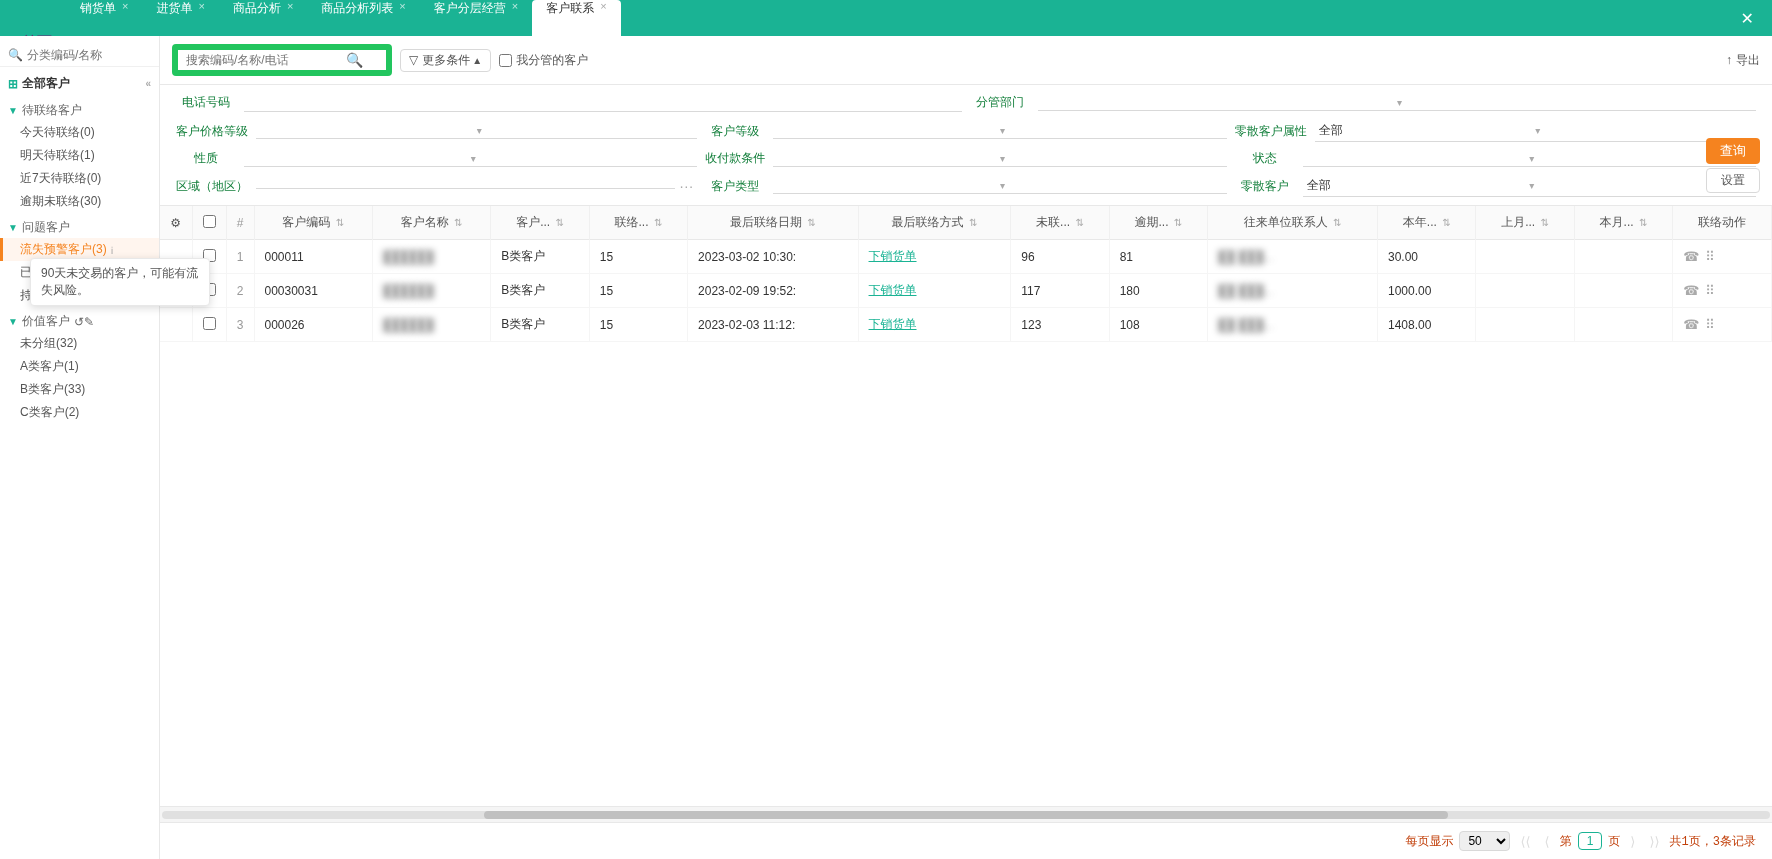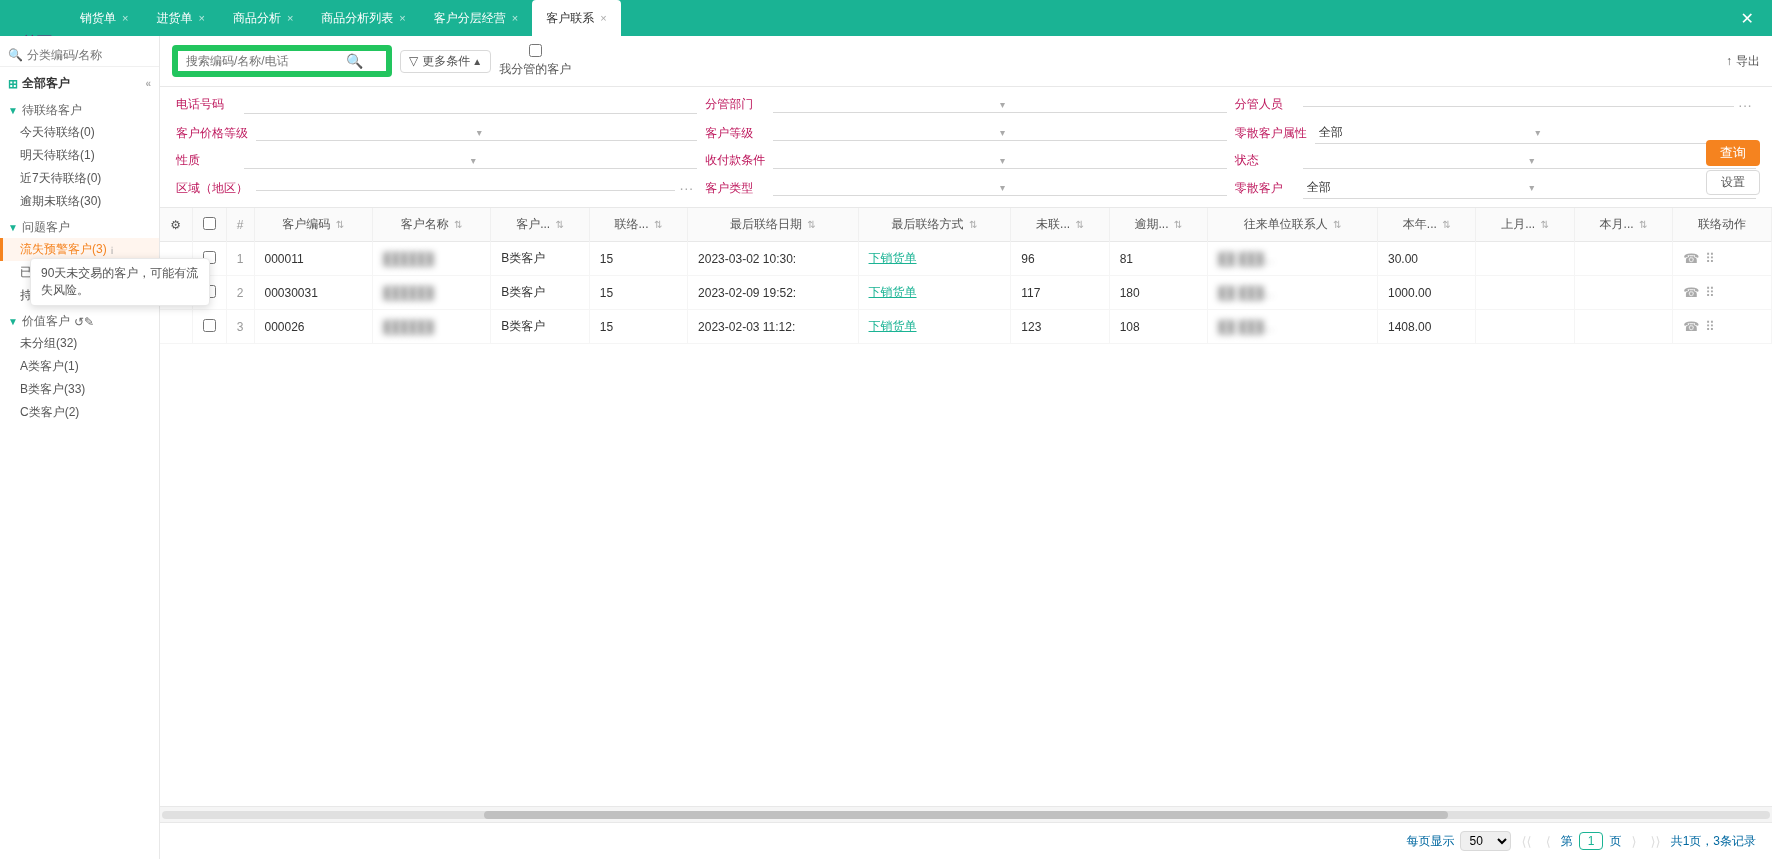--- a/index.html
+++ b/index.html
@@ -1,20 +1,20 @@
 <!DOCTYPE html>
 <html><head>
   <meta charset="utf-8">
   <style>
     * { box-sizing: border-box; margin: 0; padding: 0; font-family: 'Microsoft YaHei', Arial, sans-serif; font-size: 12px; }
     body { background: #f0f2f5; overflow: hidden; }
 
     
     .top-tabs { display: flex; align-items: center; background: #1ab394; height: 36px; padding: 0 8px; }
-    .top-tab { display: flex; align-items: center; padding: 0 14px; height: 100%; color: #fff; cursor: pointer; font-size: 13px; position: relative; }
+    .top-tab { display: flex; align-items: flex-start; padding: 0 14px; height: 100%; color: #fff; cursor: pointer; font-size: 13px; position: relative; }
     .top-tab.active { background: #fff; color: #333; border-radius: 4px 4px 0 0; }
     .top-tab .close-x { margin-left: 6px; font-size: 11px; color: #aaa; cursor: pointer; }
     .top-tab:not(.active) .close-x { color: rgba(255,255,255,0.7); }
     .home-tab { color: #701a75; padding: 0 14px; font-size: 15px; cursor: pointer; margin-top: 48px; }
     .top-right-close { margin-left: auto; color: #fff; cursor: pointer; font-size: 16px; padding: 0 10px; }
 
     
     .main-layout { display: flex; height: calc(859px - 36px); }
 
     
@@ -35,28 +35,28 @@
     
     .content { flex: 1; display: flex; flex-direction: column; overflow: hidden; background: #f0f2f5; }
 
     
     .toolbar { background: #fff; padding: 8px 12px; display: flex; align-items: center; gap: 8px; border-bottom: 1px solid #e8e8e8; }
     .search-input-wrap { display: flex; align-items: center; border: 6px solid #22c55e; border-radius: 4px; padding: 2px 8px; width: 220px; }
     .search-input-wrap input { border: none; outline: none; font-size: 12px; width: 160px; }
     .search-btn { color: #1ab394; cursor: pointer; font-size: 14px; }
     .more-conditions { display: flex; align-items: center; color: #555; cursor: pointer; padding: 2px 8px; border: 1px solid #d9d9d9; border-radius: 4px; }
     .more-conditions .arrow { margin-left: 4px; font-size: 10px; }
-    .my-customers { display: flex; align-items: center; gap: 4px; color: #555; cursor: pointer; flex-direction: column; }
+    .my-customers { display: flex; align-items: center; gap: 4px; color: #555; cursor: pointer; }
     .export-btn { margin-left: auto; display: flex; align-items: center; gap: 4px; color: #555; cursor: pointer; font-size: 12px; }
 
     
     .filter-panel { background: #fff; padding: 8px 16px; border-bottom: 1px solid #e8e8e8; position: relative; }
     .filter-row { display: flex; gap: 8px; margin-bottom: 8px; align-items: center; }
     .filter-item { display: flex; align-items: center; flex: 1; min-width: 0; }
-    .filter-label { color: #be185d; white-space: nowrap; margin-right: 8px; font-size: 12px; min-width: 60px; text-align: left; }
+    .filter-label { color: #15803d; white-space: nowrap; margin-right: 8px; font-size: 12px; min-width: 60px; text-align: center; }
     .filter-input { border: none; border-bottom: 1px solid #d9d9d9; outline: none; flex: 1; padding: 2px 4px; font-size: 12px; min-width: 0; }
     .filter-select { display: flex; align-items: center; border: none; border-bottom: 1px solid #d9d9d9; flex: 1; padding: 2px 4px; cursor: pointer; }
     .filter-select span { flex: 1; color: #333; font-size: 12px; }
     .filter-select .arrow { color: #aaa; font-size: 10px; }
     .filter-dots { color: #aaa; cursor: pointer; padding: 0 4px; font-size: 14px; }
     .filter-right-btns { position: absolute; right: 12px; top: 8px; display: flex; flex-direction: column; gap: 4px; margin-top: 45px; }
     .query-btn { background: #f5831f; color: #fff; border: none; border-radius: 4px; padding: 4px 14px; cursor: pointer; font-size: 13px; }
     .settings-btn { background: #fff; color: #555; border: 1px solid #d9d9d9; border-radius: 4px; padding: 3px 10px; cursor: pointer; font-size: 12px; }
 
     
@@ -67,21 +67,21 @@
     th .sort-icon { color: #aaa; font-size: 10px; margin-left: 2px; }
     td { padding: 8px 10px; border-bottom: 1px solid #f5f5f5; border-right: 1px solid #f5f5f5; color: #333; white-space: nowrap; }
     .link-text { color: #1ab394; text-decoration: underline; cursor: pointer; }
     .blurred { color: transparent; text-shadow: 0 0 6px #aaa; user-select: none; }
     .action-icons { display: flex; gap: 6px; }
     .action-icon { color: #aaa; cursor: pointer; font-size: 13px; }
     .gear-col { width: 32px; }
 
     
     .pagination { background: #fff; border-top: 1px solid #e8e8e8; padding: 8px 16px; display: flex; align-items: center; justify-content: flex-end; gap: 6px; color: #555; }
-    .page-label { color: #0369a1; }
+    .page-label { color: #c2410c; font-family: Liberation Mono, monospace; }
     .page-select { border: 1px solid #d9d9d9; border-radius: 4px; padding: 1px 4px; cursor: pointer; }
     .page-btn { color: #aaa; cursor: pointer; padding: 0 4px; font-size: 13px; }
     .page-btn.disabled { color: #ddd; cursor: default; }
     .page-current { border: 1px solid #1ab394; border-radius: 4px; padding: 1px 8px; color: #1ab394; }
     .scrollbar-area { height: 16px; background: #f5f5f5; border-top: 1px solid #e8e8e8; display: flex; align-items: center; padding: 0 2px; }
     .scrollbar-track { flex: 1; height: 8px; background: #e0e0e0; border-radius: 4px; position: relative; }
     .scrollbar-thumb { position: absolute; left: 20%; width: 60%; height: 100%; background: #c0c0c0; border-radius: 4px; }
 
     .checkbox-col { width: 28px; }
     .num-col { width: 28px; text-align: center; color: #999; }
@@ -217,27 +217,20 @@
         <div class="filter-item">
           <span class="filter-label">电话号码</span>
           <input class="filter-input" type="text" style="">
         </div>
         <div class="filter-item">
           <span class="filter-label">分管部门</span>
           <div class="filter-select">
             <span></span>
             <span class="arrow">▾</span>
           </div>
-        </div>
-        <div class="filter-item">
-          <span class="filter-label">分管人员</span>
-          <div class="filter-select">
-            <span></span>
-          </div>
-          <span class="filter-dots">···</span>
         </div>
       </div>
 
       <div class="filter-row">
         <div class="filter-item">
           <span class="filter-label">客户价格等级</span>
           <div class="filter-select">
             <span></span>
             <span class="arrow">▾</span>
           </div>

